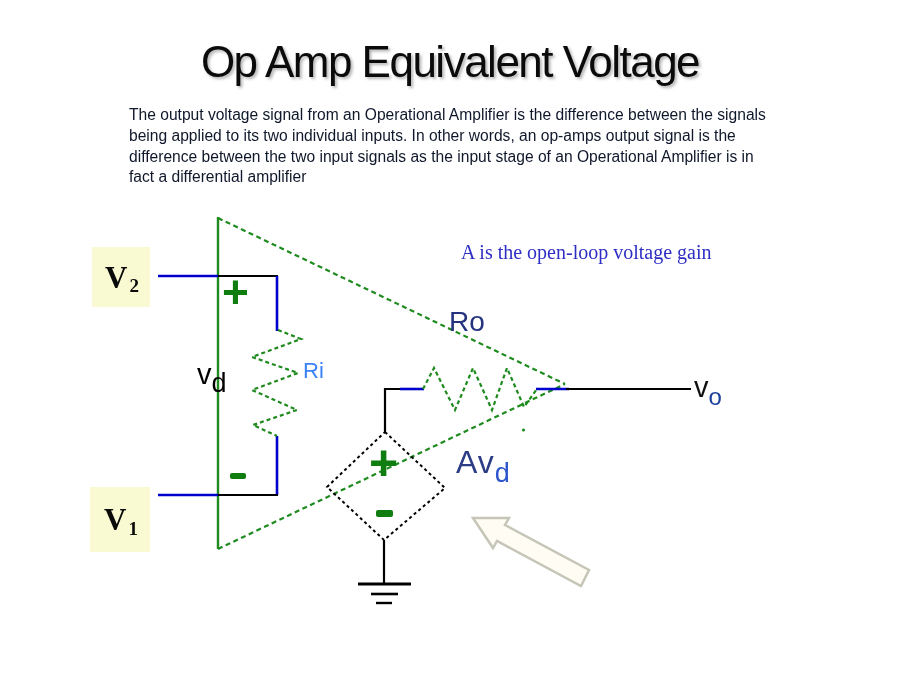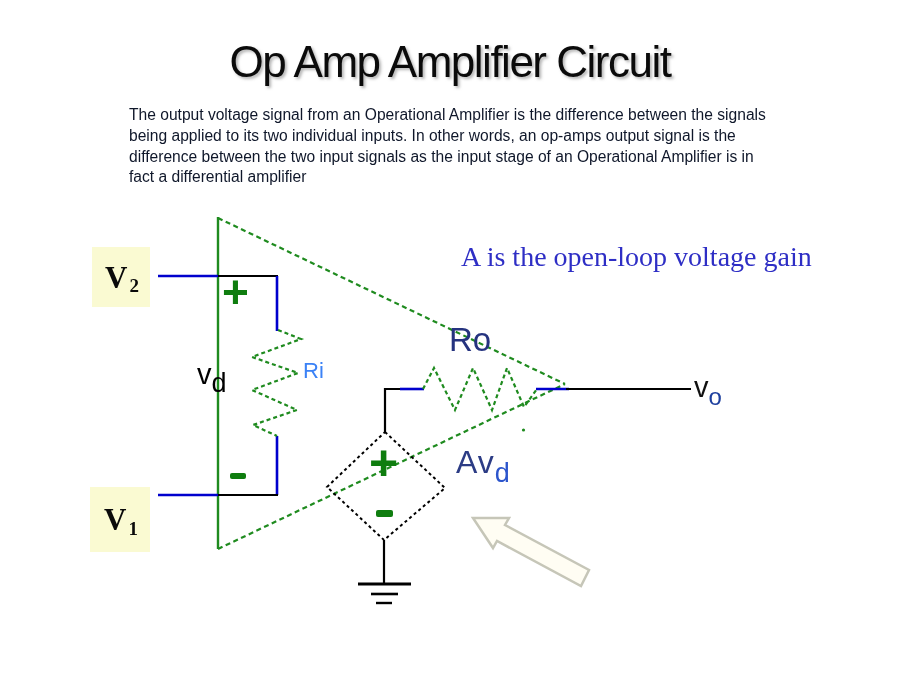--- a/index.html
+++ b/index.html
@@ -7,32 +7,32 @@
          font-family:"Liberation Sans",sans-serif;}
   .abs{position:absolute;}
   .title{left:0;right:0;top:37px;text-align:center;font-size:44px;letter-spacing:-1.5px;
          color:#0b0b0b;text-shadow:2px 2px 3px rgba(120,120,120,.55);white-space:nowrap;}
   .intro{left:129px;top:105px;width:745px;font-size:15.6px;line-height:20.8px;color:#0f172a;
          white-space:pre-line;}
   .serif{font-family:"Liberation Serif",serif;}
   .formula{left:464px;top:194px;font-size:25px;color:#2e2ec5;}
   .formula .op{margin:0 7px;}
   .fsub{font-size:17px;vertical-align:-5px;}
-  .gain{left:461px;top:241px;font-size:28px;color:#2e2ec5;white-space:nowrap;}
+  .gain{left:461px;top:241px;font-size:20px;color:#2e2ec5;white-space:nowrap;}
   .caption{left:607px;top:548px;font-size:28px;line-height:35px;color:#141414;white-space:pre-line;}
   .vbox{background:#fafad2;display:flex;align-items:center;justify-content:center;
         font-family:"Liberation Serif",serif;font-weight:bold;color:#0a0a0a;}
   .vbox .base{font-size:31px;line-height:31px;}
   .vbox .vsub{font-size:19px;position:relative;top:9px;left:2px;}
   .v2box{left:92px;top:247px;width:58px;height:60px;}
   .v1box{left:90px;top:487px;width:60px;height:65px;}
   .vd{left:197px;top:358px;color:#000000;font-size:29px;}
   .vd .lsub{font-size:27px;position:relative;top:8px;}
   .ri{left:303px;top:358px;font-size:22px;color:#3b82f6;}
-  .ro{left:449px;top:321px;font-size:33px;color:#25337f;}
+  .ro{left:449px;top:306px;font-size:28px;color:#25337f;}
   .vo{left:694px;top:371px;font-size:29px;color:#101010;}
   .vo .lsub{font-size:24px;position:relative;top:8px;color:#1d3f9e;}
   .avd{left:456px;top:444px;font-size:32px;color:#2c3c85;letter-spacing:1px;text-align:right;}
   .avd .lsub{font-size:27px;position:relative;top:9px;color:#2c55cc;}
   .plus{font-weight:bold;color:#0f7d0f;}
   .plus-opamp{left:222px;top:269px;font-size:46px;line-height:46px;}
   .plus-src{left:369px;top:438px;font-size:50px;line-height:50px;}
   .minusbar{background:#0f7d0f;border-radius:2px;}
   .minus-opamp{left:230px;top:473px;width:16px;height:6px;}
   .minus-src{left:376px;top:510px;width:17px;height:7px;}
@@ -78,21 +78,21 @@
       <line x1="358" y1="584" x2="411" y2="584" stroke-width="3"></line>
       <line x1="371" y1="594" x2="398" y2="594" stroke-width="2.6"></line>
       <line x1="376" y1="603" x2="392" y2="603" stroke-width="2.4"></line>
     </g>
 
     <circle cx="523.5" cy="430" r="1.6" fill="#1f8b1f"></circle>
 
     <polygon points="473,518 509,518 505,525 589,570 581,586 497,541 493,548" fill="#fffdf3" stroke="#c6c6b8" stroke-width="2.5"></polygon>
   </svg>
 
-  <div class="abs title">Op Amp Amplifier Circuit</div>
+  <div class="abs title">Op Amp Equivalent Voltage</div>
 
   <div class="abs intro">The output voltage signal from an Operational Amplifier is the difference between the signals
 being applied to its two individual inputs. In other words, an op-amps output signal is the
 difference between the two input signals as the input stage of an Operational Amplifier is in
 fact a differential amplifier</div>
 
 
   <div class="abs gain serif">A is the open-loop voltage gain</div>
 
 

